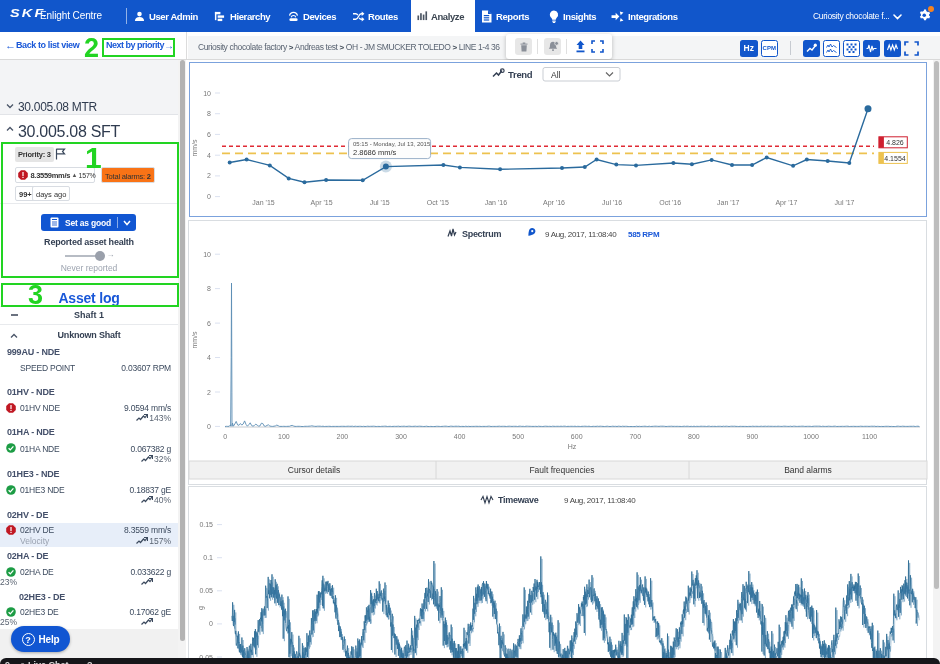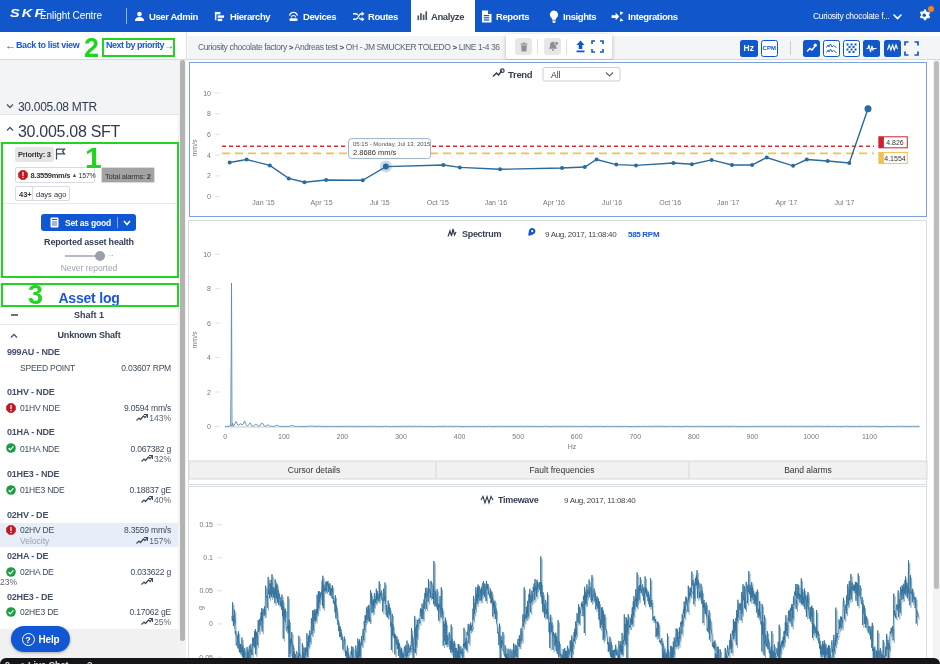--- a/index.html
+++ b/index.html
@@ -174,22 +174,22 @@
     </svg>
 <div class="abs" style="left:15px;top:107px;width:80px;height:16px;border:1px solid #d8dce2;border-radius:2px;background:#fff"></div>
 <svg class="abs" style="left:18px;top:110px" width="10" height="10" viewBox="0 0 10 10">
       <polygon points="3,0.2 7,0.2 9.8,3 9.8,7 7,9.8 3,9.8 0.2,7 0.2,3" fill="#c01823"></polygon>
       <rect x="4.4" y="2" width="1.2" height="4" fill="#fff"></rect>
       <rect x="4.4" y="6.8" width="1.2" height="1.2" fill="#fff"></rect>
     </svg>
 <div class="abs b" style="left:30.5px;top:111px;font-size:7.5px;letter-spacing:-.3px;color:#333">8.3559mm/s</div>
 <div class="abs" style="left:71.5px;top:111.5px;font-size:6px;color:#555">▲</div>
 <div class="abs" style="left:78.5px;top:111.5px;font-size:7px;letter-spacing:-.2px;color:#333">157%</div>
-<div class="abs" style="left:101px;top:107px;height:16px;border:1px solid #d8dce2;border-radius:2px;background:#a3a3a3;font-size:7.5px;letter-spacing:-.2px;color:#333;padding:3.5px 3px">Total alarms: <span class="b">2</span></div>
-<div class="abs b" style="left:15px;top:126px;height:15px;border:1px solid #d8dce2;border-radius:2px;background:#fff;font-size:7.5px;color:#333;padding:3px 3px">43+</div>
+<div class="abs" style="left:101px;top:107px;height:16px;border:1px solid #d8dce2;border-radius:2px;background:#f97316;font-size:7.5px;letter-spacing:-.2px;color:#333;padding:3.5px 3px">Total alarms: <span class="b">2</span></div>
+<div class="abs b" style="left:15px;top:126px;height:15px;border:1px solid #d8dce2;border-radius:2px;background:#fff;font-size:7.5px;color:#333;padding:3px 3px">99+</div>
 <div class="abs" style="left:32px;top:126px;height:15px;border:1px solid #d8dce2;border-radius:2px;background:#fff;font-size:7.5px;color:#333;padding:3px 3px">days ago</div>
 <div class="abs" style="left:0;top:143px;width:178px;height:1px;background:#e8eaed"></div>
 <div class="abs" style="left:41px;top:153.5px;width:95px;height:17px;background:#1156d2;border-radius:3px"></div>
 <svg class="abs" style="left:50px;top:157px" width="9" height="11" viewBox="0 0 9 11">
       <rect x="0.5" y="0.5" width="8" height="10" rx="1" fill="#fff"></rect>
       <rect x="2" y="2" width="5" height="1" fill="#1156d2"></rect>
       <rect x="2" y="4" width="5" height="5" fill="#9db7e8"></rect>
     </svg>
 <div class="abs b" style="left:65px;top:158px;font-size:8.5px;letter-spacing:-.2px;color:#fff">Set as good</div>
 <div class="abs" style="left:117px;top:156.5px;width:1px;height:11px;background:rgba(255,255,255,.5)"></div>
@@ -270,32 +270,32 @@
       <circle cx="5" cy="5" r="4.8" fill="#1c9c44"></circle>
       <path d="M2.6 5.2 L4.3 6.9 L7.4 3.4" fill="none" stroke="#fff" stroke-width="1.3"></path>
     </svg>
 <div class="abs" style="left:20px;top:507px;font-size:8.5px;letter-spacing:-.2px;color:#3c4a5e">02HA DE</div>
 <div class="abs" style="left:0;top:507px;width:171px;text-align:right;font-size:8.5px;letter-spacing:-.2px;color:#3c4a5e">0.033622 g</div>
 <svg class="abs" style="left:141px;top:517.5px" width="12" height="8" viewBox="0 0 12 8">
       <path d="M0.5 6.5 L3 4 L4.5 5.5 L7.5 2 L9 3.5 L11 1" fill="none" stroke="#3c4a5e" stroke-width="1.2"></path>
       <path d="M8 0.5 H11.5 V4" fill="none" stroke="#3c4a5e" stroke-width="1.2"></path>
     </svg>
 <div class="abs" style="left:0;top:516.5px;width:171px;text-align:left;font-size:8.5px;color:#5a6472">23%</div>
-<div class="abs b" style="left:7px;top:531.5px;font-size:9px;letter-spacing:-.2px;color:#44506a">02HE3 - DE</div>
+<div class="abs b" style="left:19px;top:531.5px;font-size:9px;letter-spacing:-.2px;color:#44506a">02HE3 - DE</div>
 <svg class="abs" style="left:5.5px;top:547px" width="10" height="10" viewBox="0 0 10 10">
       <circle cx="5" cy="5" r="4.8" fill="#1c9c44"></circle>
       <path d="M2.6 5.2 L4.3 6.9 L7.4 3.4" fill="none" stroke="#fff" stroke-width="1.3"></path>
     </svg>
 <div class="abs" style="left:20px;top:547px;font-size:8.5px;letter-spacing:-.2px;color:#3c4a5e">02HE3 DE</div>
 <div class="abs" style="left:0;top:547px;width:171px;text-align:right;font-size:8.5px;letter-spacing:-.2px;color:#3c4a5e">0.17062 gE</div>
 <svg class="abs" style="left:141px;top:558px" width="12" height="8" viewBox="0 0 12 8">
       <path d="M0.5 6.5 L3 4 L4.5 5.5 L7.5 2 L9 3.5 L11 1" fill="none" stroke="#3c4a5e" stroke-width="1.2"></path>
       <path d="M8 0.5 H11.5 V4" fill="none" stroke="#3c4a5e" stroke-width="1.2"></path>
     </svg>
-<div class="abs" style="left:0;top:557px;width:171px;text-align:right;font-size:8.5px;color:#5a6472">25%</div>
+<div class="abs" style="left:0;top:557px;width:171px;text-align:left;font-size:8.5px;color:#5a6472">25%</div>
 <div class="abs" style="left:0;top:569px;width:178px;height:35px;background:#f1f1f1"></div>
 </div>
 <div class="abs" style="left:188px;top:60px;width:744px;height:604px;background:#fff;overflow:hidden">
 <div class="abs" style="left:0.5px;top:2px;width:738px;height:155px;border:1.5px solid #7ba2dd;background:#fff"></div>
 <svg class="abs" style="left:0;top:0" width="744" height="604" viewBox="188 60 744 604">
 <path d="M493 76.5 L496.5 73 L498.5 75 L502 70.5" stroke="#333f52" stroke-width="1.5" fill="none"></path>
       <circle cx="502.3" cy="70.7" r="1.8" fill="none" stroke="#333f52" stroke-width="1.2"></circle>
 <text x="508" y="78" font-size="9.5" letter-spacing="-0.3" font-weight="bold" fill="#333f52">Trend</text>
 <rect x="543" y="67.5" width="77" height="13.5" rx="2" fill="#fff" stroke="#c9cdd3" stroke-width="1"></rect>
 <text x="551" y="77.5" font-size="8.5" fill="#333">All</text>

